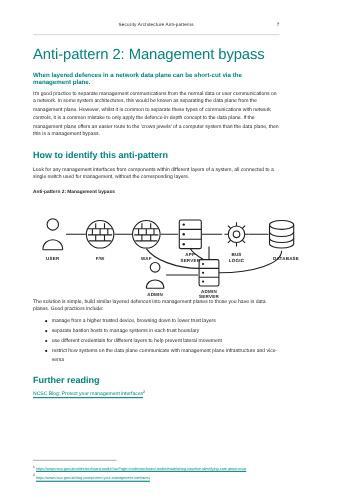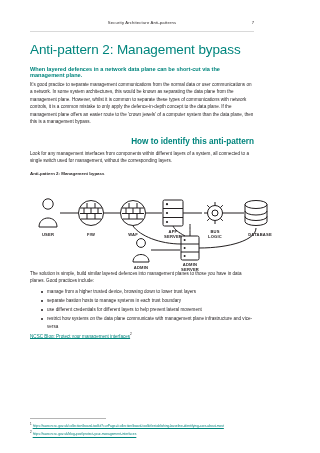--- a/index.html
+++ b/index.html
@@ -63,21 +63,20 @@
     font-size: 5.6px;
     font-weight: bold;
     color: #00857d;
     margin: 0 0 3px 0;
   }
   h2.sec {
     font-size: 8.2px;
     font-weight: bold;
     color: #00857d;
     margin: 11px 0 4px 0;
-    text-align: right;
   }
   h2.sec.small {
     font-size: 8.2px;
   }
   p.body {
     font-size: 4.6px;
     line-height: 1.62;
     margin: 0 0 5px 0;
     color: #231f20;
     text-align: left;
@@ -295,20 +294,21 @@
     </div>
 
     <p class="body tight">The solution is simple, build similar layered defences into management planes to those you have in data planes. Good practices include:</p>
     <ul class="bullets">
       <li>manage from a higher trusted device, browsing down to lower trust layers</li>
       <li>separate bastion hosts to manage systems in each trust boundary</li>
       <li>use different credentials for different layers to help prevent lateral movement</li>
       <li>restrict how systems on the data plane communicate with management plane infrastructure and vice-versa</li>
     </ul>
 
+    <h2 class="sec">Further reading</h2>
     <div class="further">
       <a class="link ext" href="#">NCSC Blog: Protect your management interfaces</a><sup class="fn">2</sup>
     </div>
 
   </div>
 
   <div class="footnotes">
     <div class="fn-rule"></div>
     <div class="fn-item">
       <span class="fn-num">1</span><a href="#">https://www.ncsc.gov.uk/collection/board-toolkit?curPage=/collection/board-toolkit/establishing-baseline-identifying-care-about-most</a>

